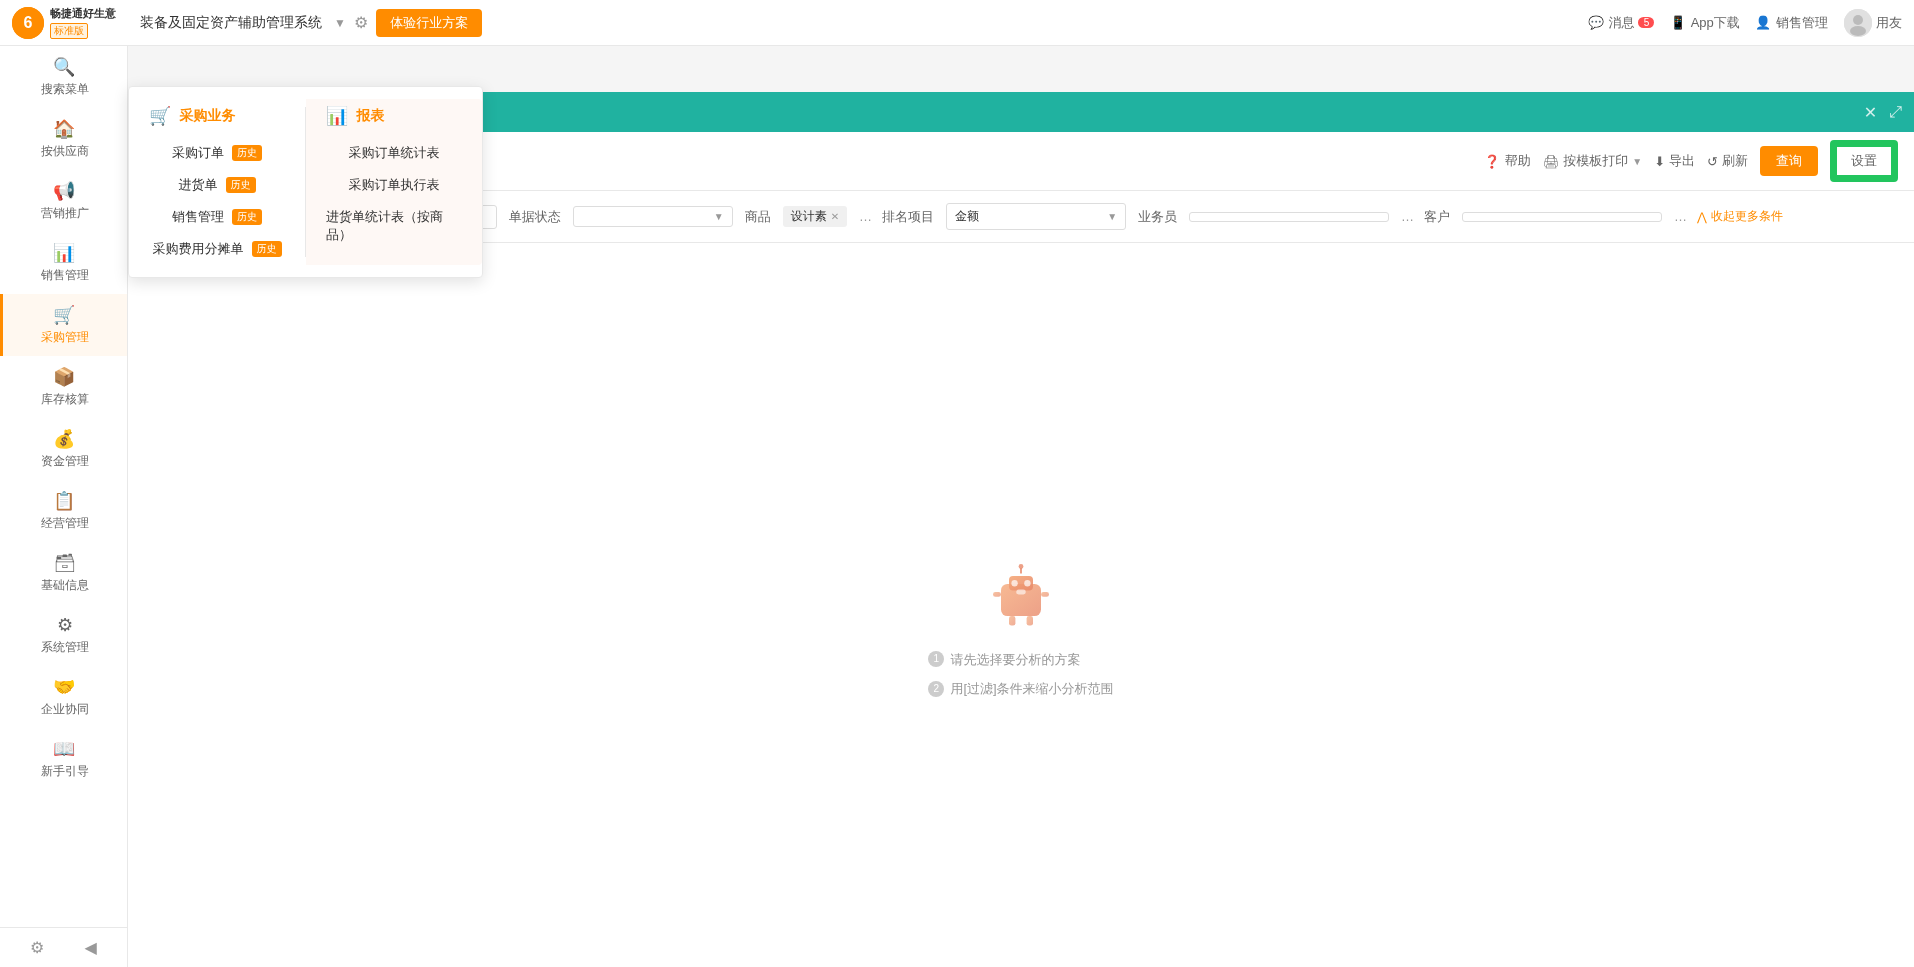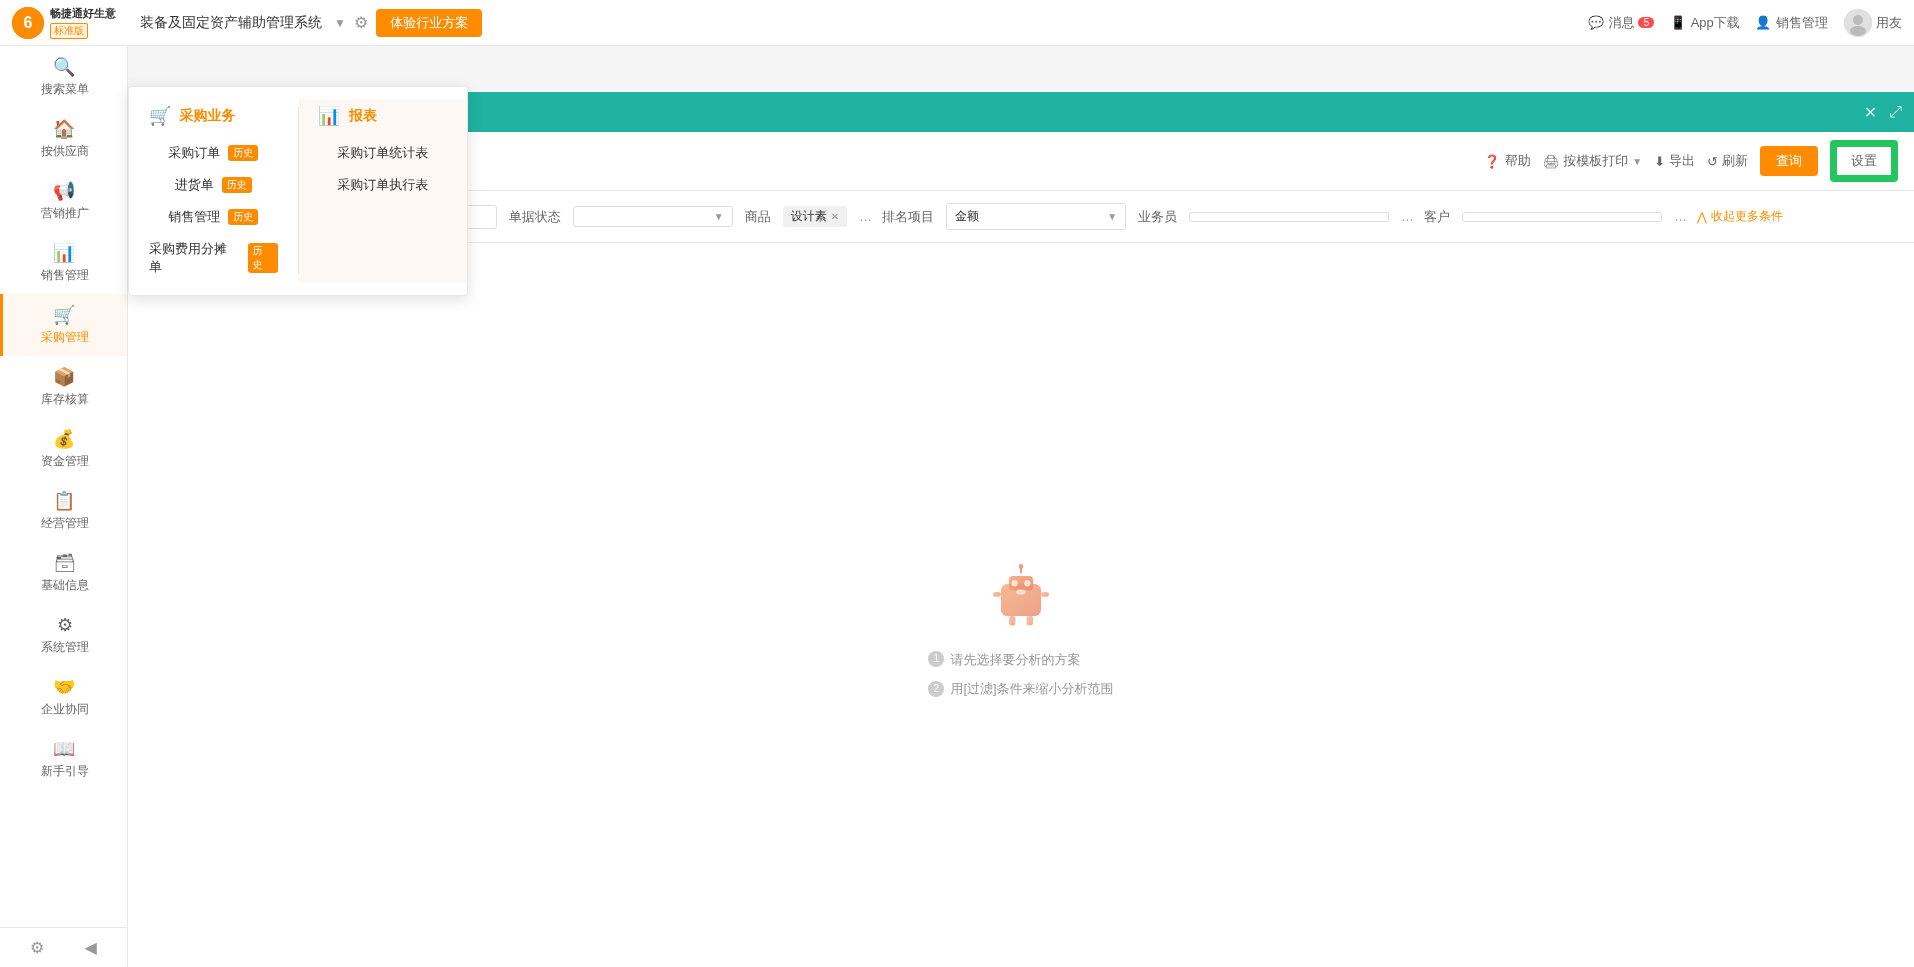--- a/index.html
+++ b/index.html
@@ -406,14 +406,17 @@
     <div class="dropdown-col-header">
       <span class="dropdown-col-header-icon">📊</span>
       <span>报表</span>
     </div>
     <div class="dropdown-item">
       <span>采购订单统计表</span>
     </div>
     <div class="dropdown-item">
       <span>采购订单执行表</span>
     </div>
+    <div class="dropdown-item">
+      <span>进货单统计表（按商品）</span>
+    </div>
   </div>
 </div>
 
 </body></html>

